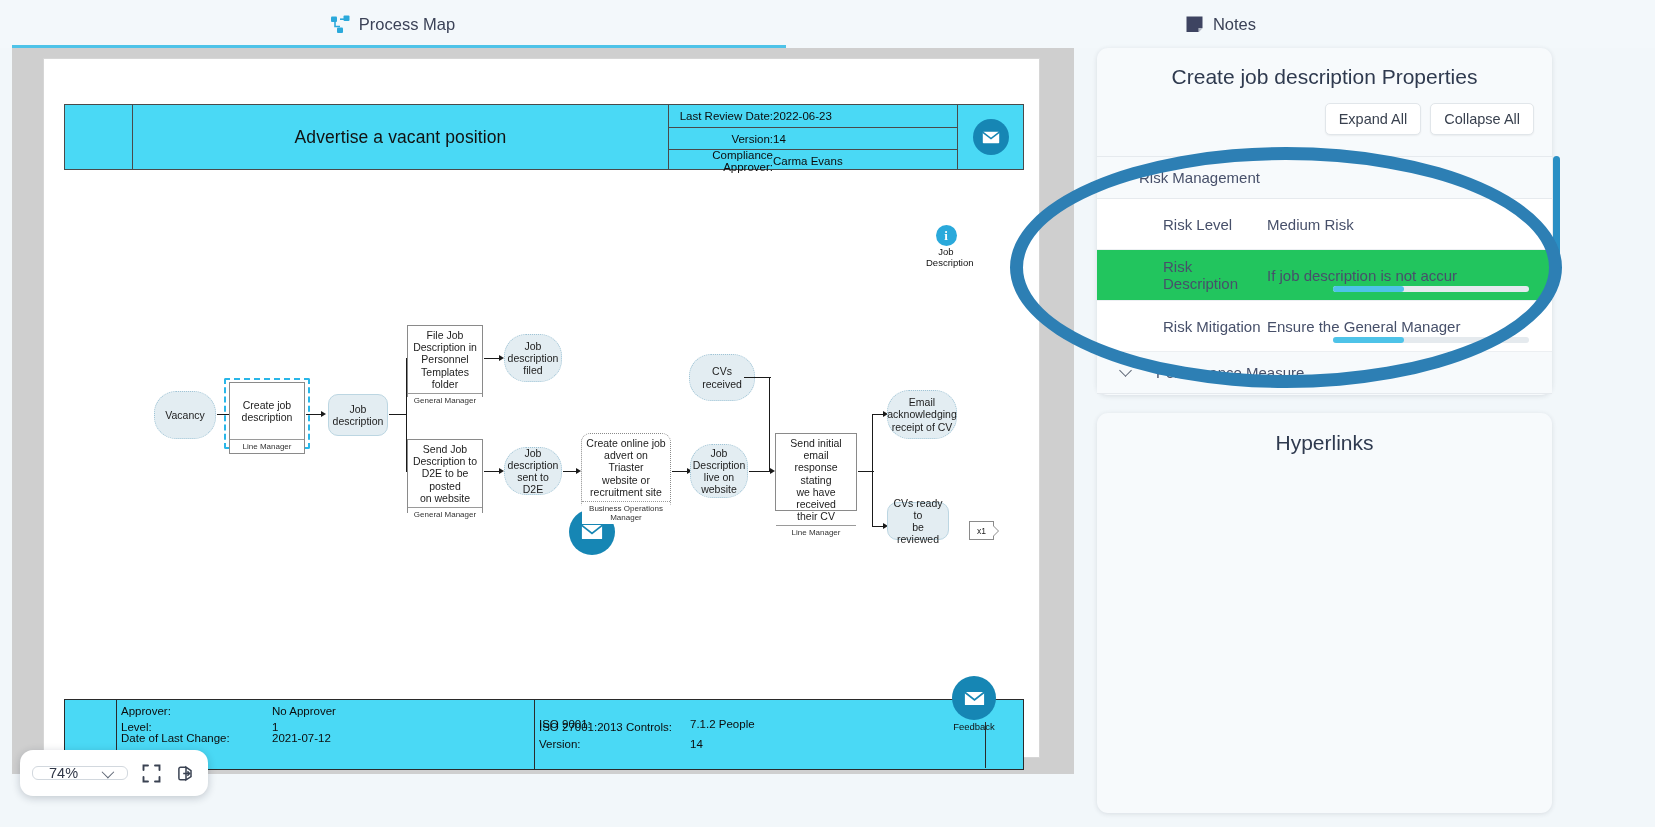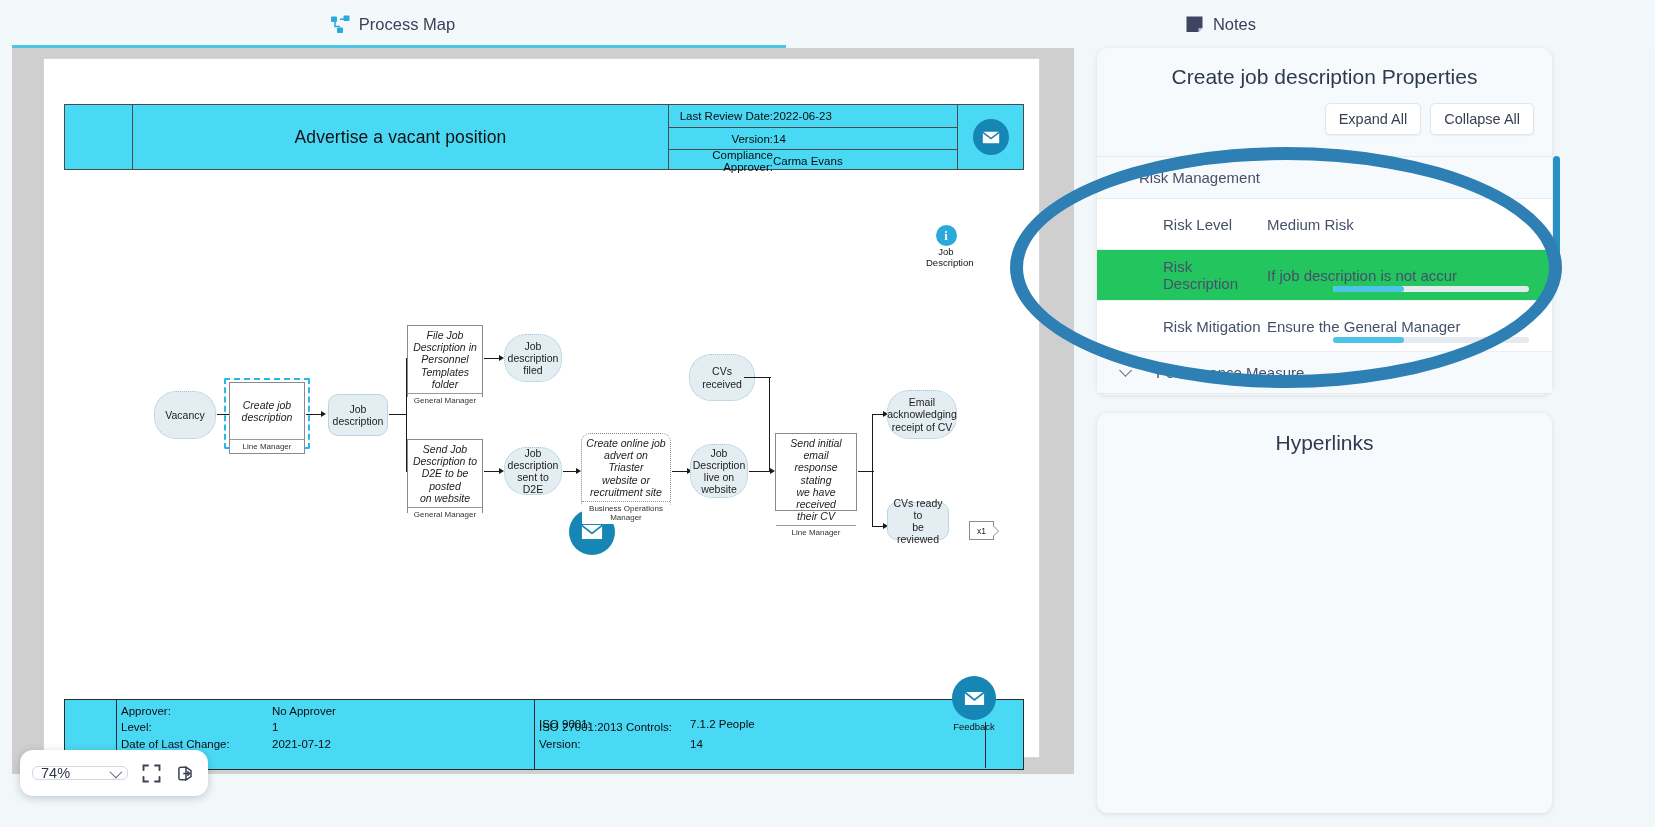--- a/index.html
+++ b/index.html
@@ -92,21 +92,21 @@
   .term {               
     background:#e3edf2; border:1px dotted #9fc4d6; border-radius:22px;
   }
   .term-solid {
     background:#e3edf2; border:1px solid #bcd6e2; border-radius:10px;
   }
   .proc {               
     background:#ffffff; border:1px solid #8a8a8a;
     flex-direction:column; justify-content:space-between; padding:0;
   }
-  .proc .ptxt { flex:1; display:flex; align-items:center; justify-content:flex-end; padding:3px 4px;font-style:italic; }
+  .proc .ptxt { flex:1; display:flex; align-items:center; justify-content:flex-end; padding:3px 4px; }
   .proc .prole {
     width:100%; border-top:1px solid #9a9a9a;
     font-size:8px; color:#333; padding:2px 0; text-align:center;
     background:#fff;
   }
   .proc-dotted { border:1px dotted #8a8a8a; border-radius:9px; }
   .proc-dotted .prole { border-top:1px dotted #9a9a9a; }
   .sel-outline {
     position:absolute; border:2px dashed #29b6e8; border-radius:2px;
   }
@@ -162,21 +162,21 @@
   #zoombar {
     position:absolute; left:20px; top:750px;
     width:188px; height:46px; background:#ffffff;
     border-radius:13px; box-shadow:0 2px 9px rgba(20,30,50,.22);
     display:flex; align-items:center; padding:0 12px; gap:14px;
     z-index:30;
   }
   #zoom-select {
     width:96px; height:14px; border:1px solid #d2d8de; border-radius:6px;
     display:flex; align-items:center; justify-content:space-between;
-    padding:0 8px; font-size:14.5px; color:#2f3646;
+    padding:0 16px; font-size:14.5px; color:#2f3646;
   }
   .chev {
     width:9px; height:9px; border-right:1.6px solid #5d6574;
     border-bottom:1.6px solid #5d6574; transform:rotate(45deg) translateY(-2px);
   }
   .tbico { width:19px; height:19px; position:relative; }
 
   
   #rightcol { position:absolute; left:1097px; top:48px; width:546px; }
   .card {
@@ -429,21 +429,21 @@
       <div id="ftr-c1"></div>
       <div id="ftr-c2">
         <div class="ftr-row" style="top:1px">
           <span class="k">Approver:</span>
           <span>No Approver</span>
         </div>
         <div class="ftr-row" style="top:17px">
           <span class="k">Level:</span>
           <span>1</span>
         </div>
-        <div class="ftr-row" style="top:34px">
+        <div class="ftr-row" style="top:28px">
           <span class="k">Date of Last Change:</span>
           <span>2021-07-12</span>
         </div>
       </div>
       <div id="ftr-c3">
         <div class="ftr-row" style="top:14px">
           <span class="k">ISO 9001:</span>
           <span>7.1.2 People</span>
         </div>
         <div class="ftr-row" style="top:17px">

